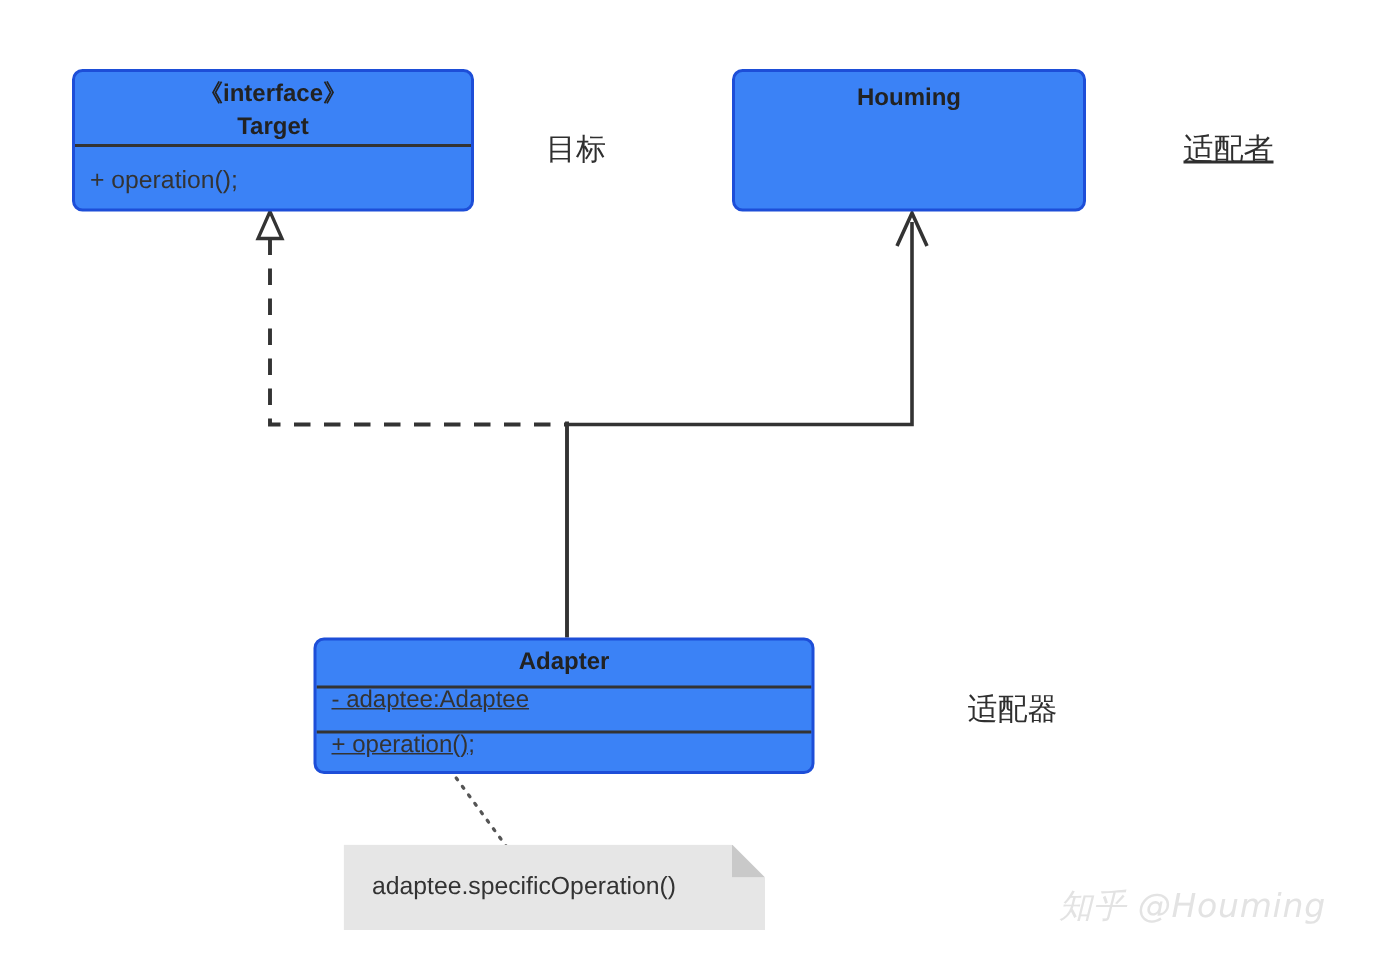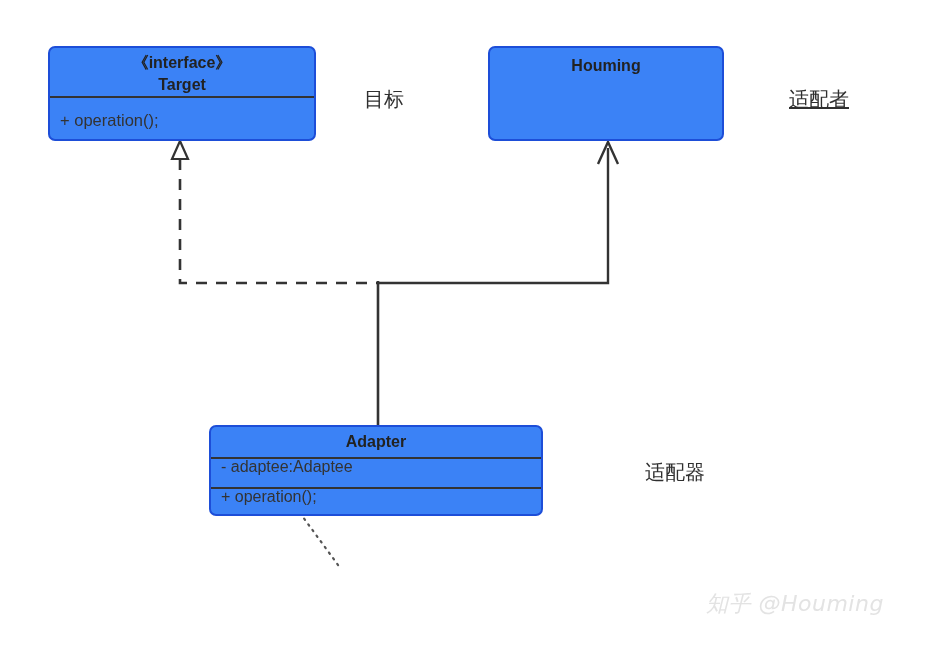--- a/index.html
+++ b/index.html
@@ -80,21 +80,21 @@
   #adaptee-class .uml-compartment { height: 59px; display: flex; align-items: center; }
 
   
   #adapter-class {
     left: 209px;
     top: 425px;
     width: 334px;
     height: 91px;
   }
   #adapter-class .uml-header { height: 30px; display: flex; align-items: center; justify-content: center; padding: 0; }
-  #adapter-class .uml-compartment { height: 30px; display: flex; align-items: center; font-size: 16px; padding-top: 0; padding-bottom: 12px; }
+  #adapter-class .uml-compartment { height: 30px; display: flex; align-items: center; font-size: 16px; padding-top: 0; padding-bottom: 12px; text-decoration: underline; }
 
   
   #note-box {
     position: absolute;
     left: 229px;
     top: 563px;
     width: 281px;
     height: 57px;
   }
   .note-body {
@@ -179,20 +179,25 @@
   <div id="adaptee-class" class="uml-class">
     <div class="uml-header">Houming</div>
   </div>
 
   <div id="adapter-class" class="uml-class">
     <div class="uml-header">Adapter</div>
     <div class="uml-compartment">- adaptee:Adaptee</div>
     <div class="uml-compartment">+ operation();</div>
   </div>
 
+  <div id="note-box">
+    <div class="note-body"></div>
+    <div class="note-fold"></div>
+    <div class="note-text">adaptee.specificOperation()</div>
+  </div>
 
   <div id="label-target" class="cn-label">目标</div>
   <div id="label-adaptee" class="cn-label">适配者</div>
   <div id="label-adapter" class="cn-label">适配器</div>
 
   <div id="watermark">知乎 @Houming</div>
 
 </div>
 
 </body></html>

